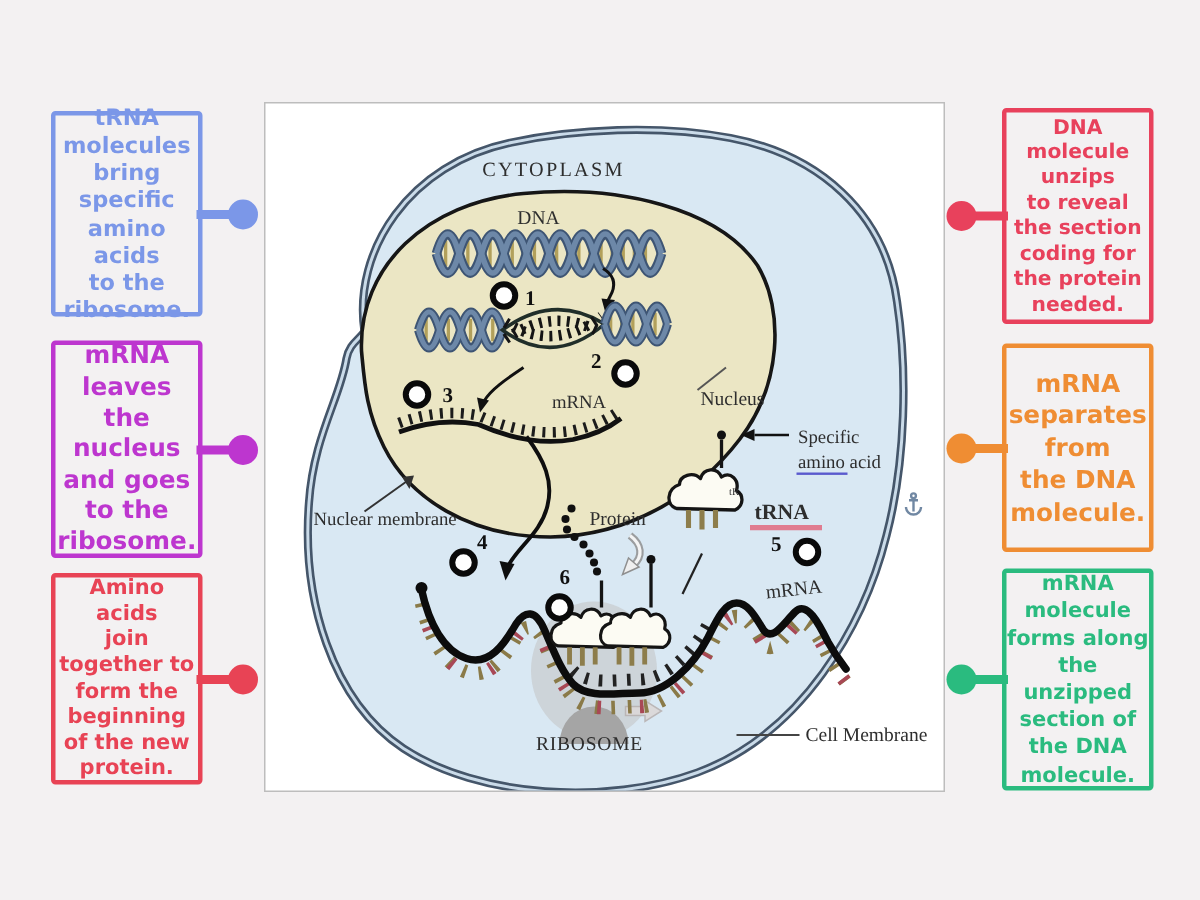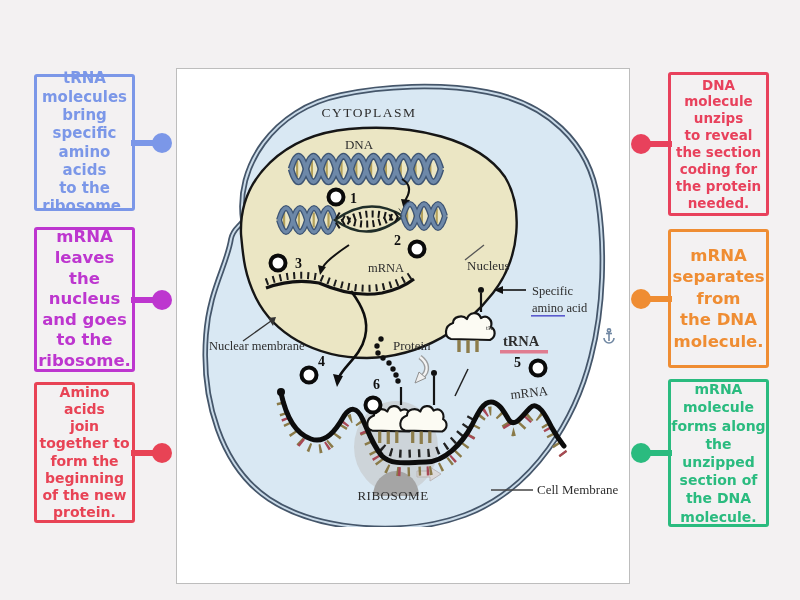--- a/index.html
+++ b/index.html
@@ -1,20 +1,20 @@
 <!DOCTYPE html>
 <html><head>
 <meta charset="utf-8">
 <style>
   html,body{margin:0;padding:0;}
   body{background:#f3f1f2;font-family:"DejaVu Sans",sans-serif;}
   .stage{position:relative;width:800px;height:600px;background:#f3f1f2;overflow:hidden;}
 
   
-  .panel{position:absolute;left:176px;top:68px;width:454px;height:516px;
+  .panel{position:absolute;left:176px;top:68px;width:454px;height:460px;
          background:#ffffff;border:1px solid #bdbdbd;box-sizing:border-box;}
   .panel svg{display:block;}
 
   
   .card{position:absolute;width:101px;box-sizing:border-box;
         border:3px solid var(--c);border-radius:3px;color:var(--c);
         display:flex;align-items:center;justify-content:center;text-align:center;
         font-weight:700;background:transparent;}
   .card .txt{white-space:pre-line;width:100%;}
   .stick{position:absolute;top:50%;margin-top:-3px;height:6px;width:25px;background:var(--c);}

